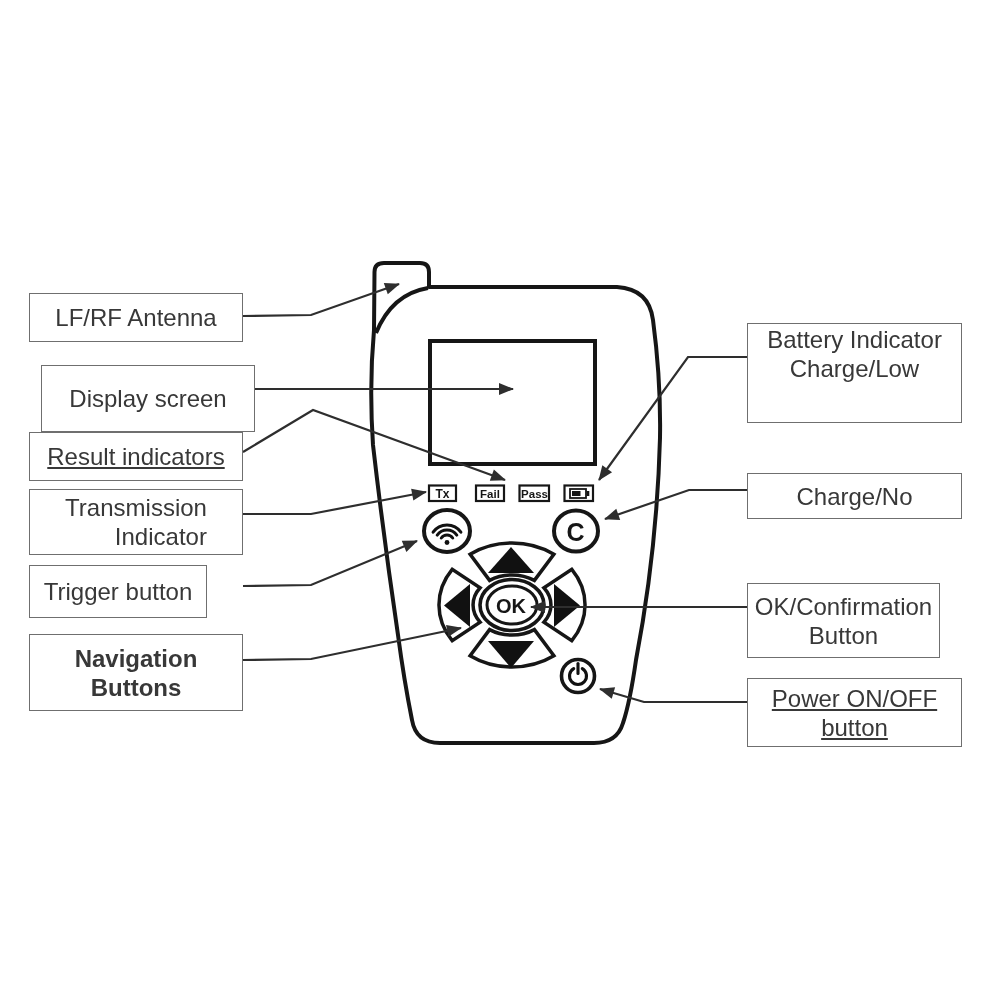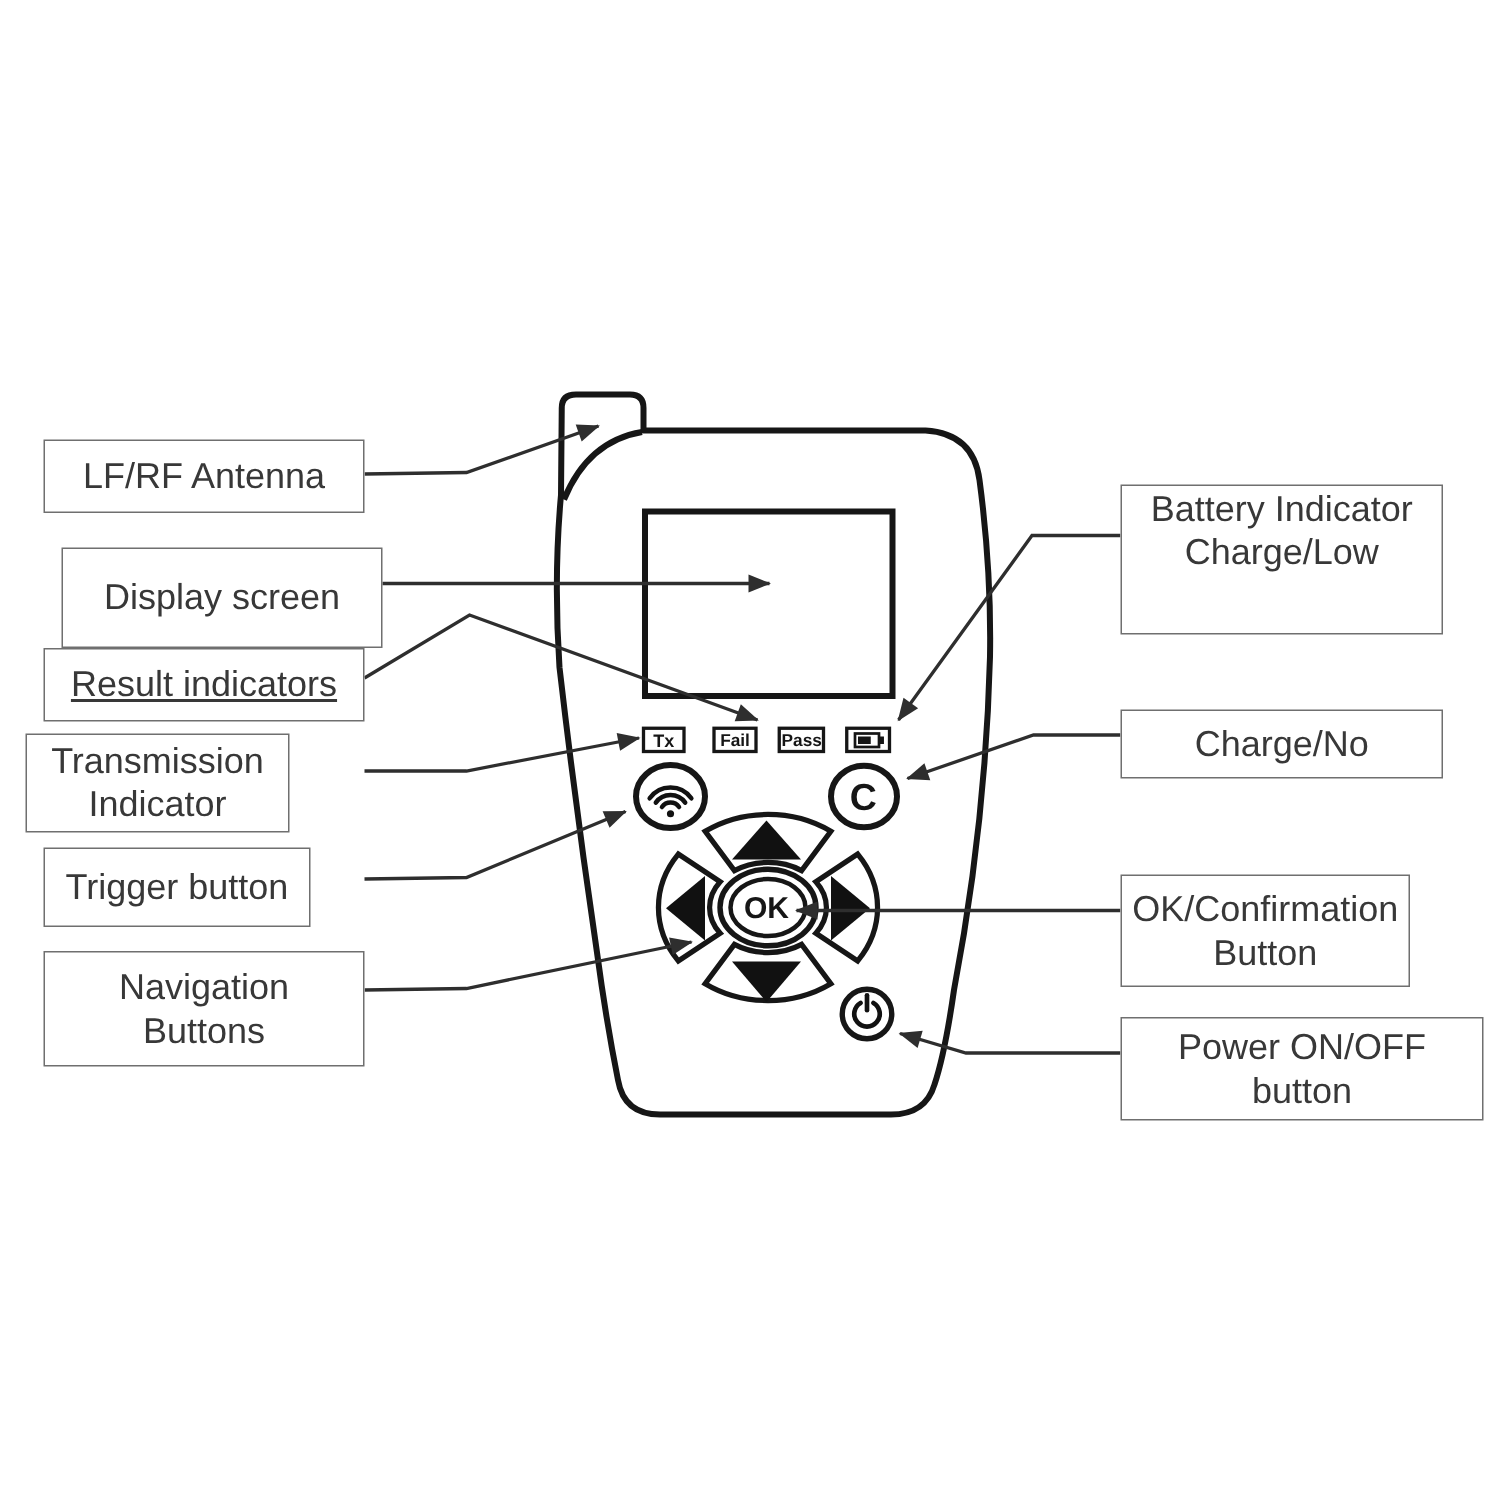--- a/index.html
+++ b/index.html
@@ -135,41 +135,41 @@
 
   <div class="label-box" style="left:29px;top:293px;width:214px;height:49px;">
     <span>LF/RF Antenna</span>
   </div>
   <div class="label-box" style="left:29px;top:365px;width:214px;height:67px;margin-left:12px;">
     <span>Display screen</span>
   </div>
   <div class="label-box" style="left:29px;top:432px;width:214px;height:49px;text-decoration:underline;">
     <span>Result indicators</span>
   </div>
-  <div class="label-box" style="left:17px;top:489px;width:176px;height:66px;">
+  <div class="label-box" style="left:29px;top:489px;width:214px;height:66px;text-align:right;">
     <span>Transmission
 Indicator</span>
   </div>
   <div class="label-box" style="left:29px;top:565px;width:178px;height:53px;">
     <span>Trigger button</span>
   </div>
-  <div class="label-box" style="left:29px;top:634px;width:214px;height:77px;">
+  <div class="label-box" style="left:29px;top:634px;width:214px;height:77px;font-weight:bold;">
     <span>Navigation
 Buttons</span>
   </div>
 
   <div class="label-box va-top" style="left:747px;top:323px;width:215px;height:100px;">
     <span>Battery Indicator
 Charge/Low</span>
   </div>
   <div class="label-box" style="left:747px;top:473px;width:215px;height:46px;">
     <span>Charge/No</span>
   </div>
   <div class="label-box" style="left:747px;top:583px;width:193px;height:75px;">
     <span>OK/Confirmation
 Button</span>
   </div>
-  <div class="label-box" style="left:747px;top:678px;width:242px;height:69px;">
+  <div class="label-box" style="left:747px;top:678px;width:215px;height:69px;text-decoration:underline;">
     <span>Power ON/OFF
 button</span>
   </div>
 
 </div>
 
 </body></html>

